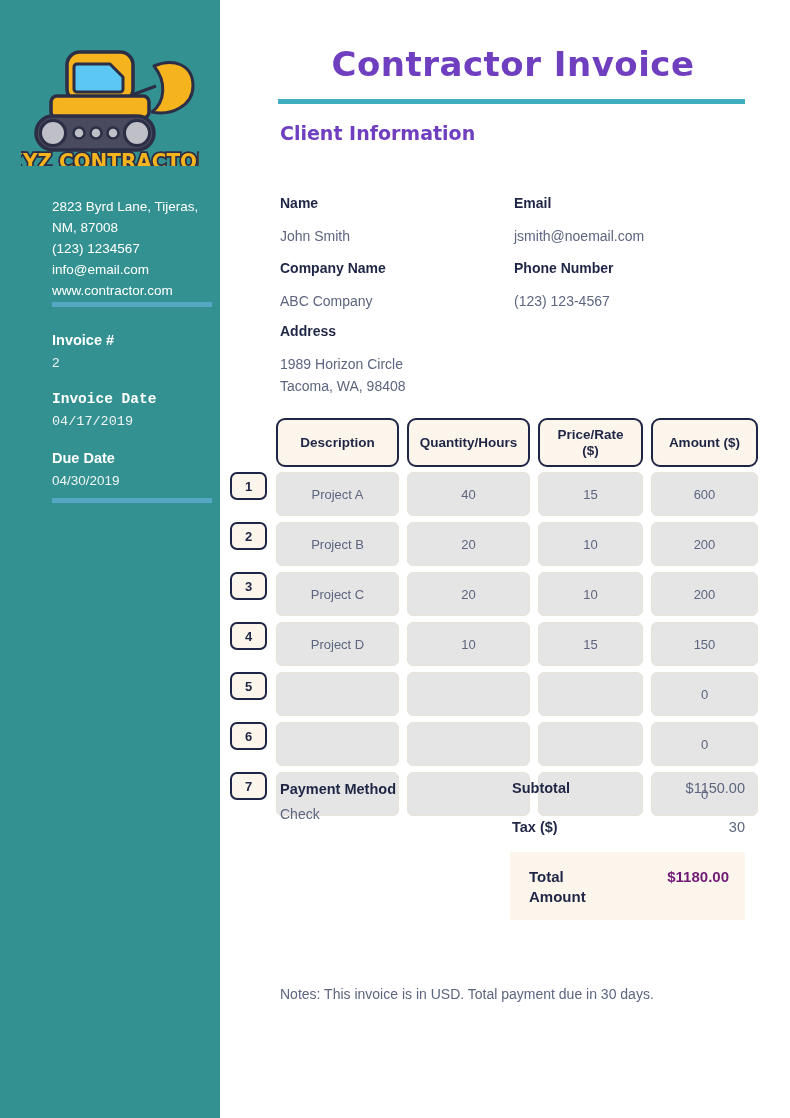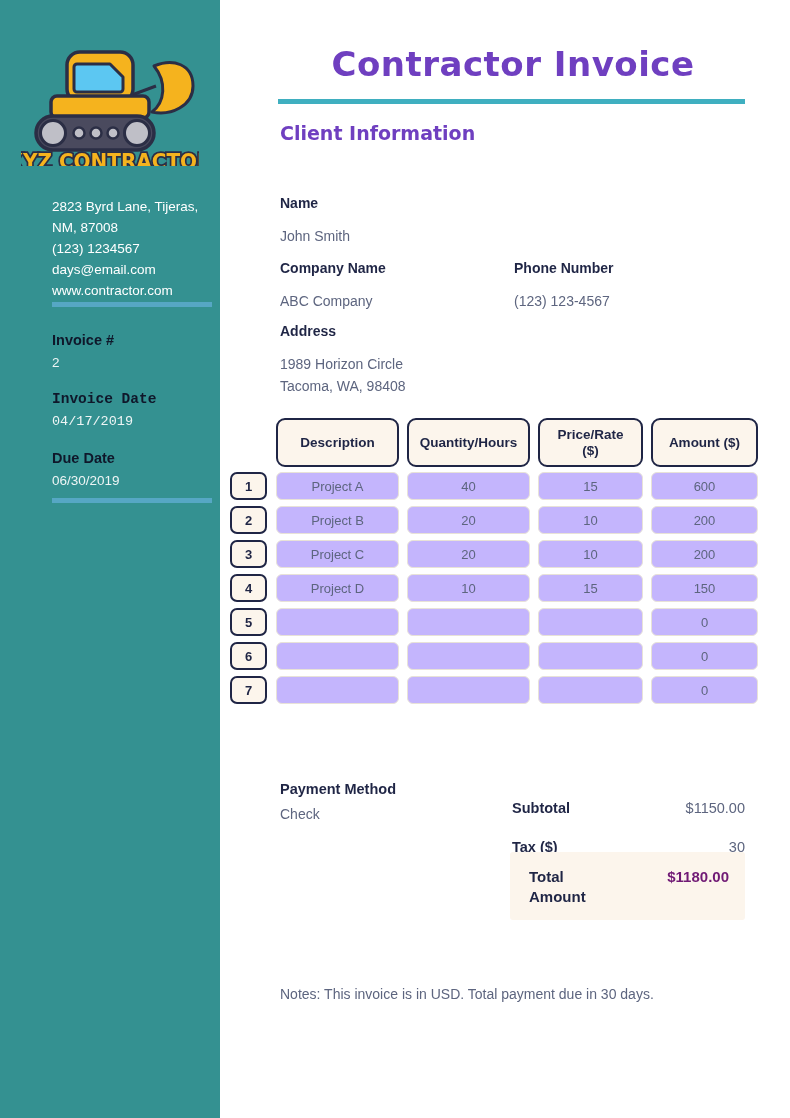--- a/index.html
+++ b/index.html
@@ -57,21 +57,21 @@
     left: 52px;
     width: 160px;
     height: 5px;
     background: #56a7c4;
   }
   #rule1 { top: 302px; }
   #rule2 { top: 498px; }
 
   .side-block { position: absolute; left: 52px; width: 168px; }
   .side-label {
-    color: #0f172a;
+    color: #ffffff;
     font-size: 14.5px;
     font-weight: bold;
     line-height: 20px;
   }
   .side-value {
     color: #eef5f5;
     font-size: 13.5px;
     line-height: 21px;
     margin-top: 2px;
   }
@@ -169,25 +169,25 @@
     color: #1f2545;
     font-size: 13px;
     font-weight: bold;
   }
   .t-num.spacer {
     background: transparent;
     border: none;
   }
 
   .t-cell {
-    background: #c4b5fd;
+    background: #e5e5e5;
     border: 1px solid #e8e2d8;
     border-radius: 6px;
     margin-right: 8px;
-    height: 28px;
+    height: 44px;
     display: flex;
     align-items: center;
     justify-content: center;
     color: #5d657f;
     font-size: 13px;
     text-align: center;
     padding: 0 4px;
   }
   .t-cell:last-child { margin-right: 0; }
 
@@ -224,21 +224,20 @@
     margin-top: 4px;
   }
 
   .tot-line {
     position: absolute;
     left: 292px;
     width: 233px;
     display: flex;
     justify-content: space-between;
     align-items: center;
-    margin-top: 20px;
   }
   #tot-sub { top: 780px; }
   #tot-tax { top: 819px; }
   .tot-label {
     color: #1f2545;
     font-size: 14.5px;
     font-weight: bold;
   }
   .tot-value {
     color: #5d657f;
@@ -311,56 +310,60 @@
         <circle cx="92" cy="89" r="5.5" fill="#BFBFC7" stroke="#2B2E45" stroke-width="2.5"></circle>
 
         <text x="89" y="119" text-anchor="middle" font-family="'DejaVu Sans', sans-serif" font-size="20" font-weight="bold" fill="#F5B31E" stroke="#2B2E45" stroke-width="3.4" paint-order="stroke" transform="scale(1,1.05)">XYZ CONTRACTOR</text>
       </svg>
     </div>
 
     <div class="side-address">
       <div>2823 Byrd Lane, Tijeras,
 NM, 87008</div>
       <div>(123) 1234567</div>
-      <div>days@email.com</div>
+      <div>info@email.com</div>
       <div>www.contractor.com</div>
     </div>
 
     <div class="side-rule" id="rule1"></div>
 
     <div class="side-block" id="blk-invnum">
       <div class="side-label">Invoice #</div>
       <div class="side-value">2</div>
     </div>
 
     <div class="side-block" id="blk-invdate">
       <div class="side-label">Invoice Date</div>
       <div class="side-value">04/17/2019</div>
     </div>
 
     <div class="side-block" id="blk-duedate">
       <div class="side-label">Due Date</div>
-      <div class="side-value">06/30/2019</div>
+      <div class="side-value">04/30/2019</div>
     </div>
 
     <div class="side-rule" id="rule2"></div>
   </div>
 
   <div id="main">
 
     <div id="doc-title">Contractor Invoice</div>
     <div id="title-rule"></div>
 
     <div id="client-heading">Client Information</div>
 
     <div class="field" id="f-name">
       <div class="f-label">Name</div>
       <div class="f-value">John Smith</div>
     </div>
 
+    <div class="field" id="f-email">
+      <div class="f-label">Email</div>
+      <div class="f-value">jsmith@noemail.com</div>
+    </div>
 
     <div class="field" id="f-company">
       <div class="f-label">Company Name</div>
       <div class="f-value">ABC Company</div>
     </div>
 
     <div class="field" id="f-phone">
       <div class="f-label">Phone Number</div>
       <div class="f-value">(123) 123-4567</div>
     </div>

